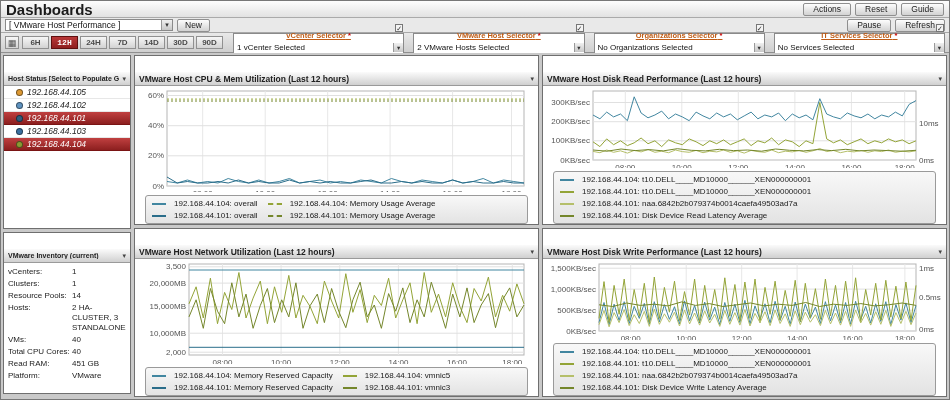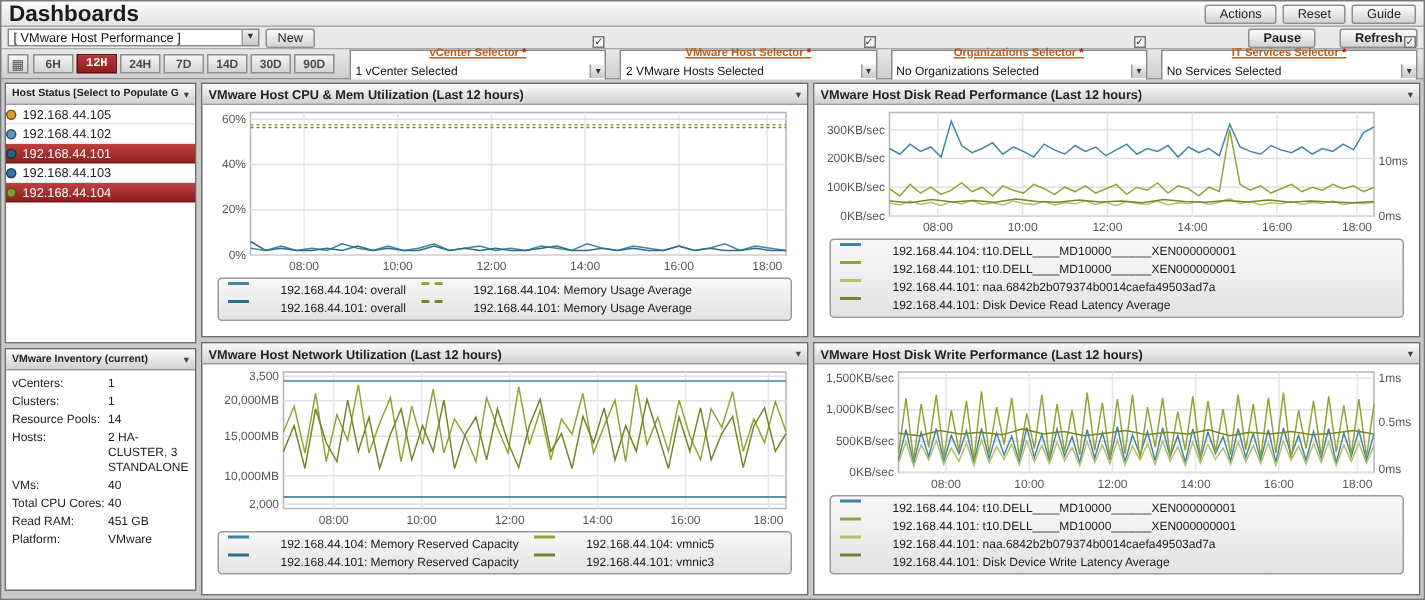--- a/index.html
+++ b/index.html
@@ -12,21 +12,21 @@
   .apptitle { font-size:15px; font-weight:bold; color:#1b1b1b; }
   .topbtns { margin-left:auto; display:flex; gap:4px; }
   .btn { font-size:8.5px; line-height:11px; padding:0 9px; border:1px solid #8f8f8f; border-radius:2px; background:linear-gradient(#fdfdfd,#d2d2d2); color:#222; cursor:pointer; white-space:nowrap; }
   .btn.small { padding:0 7px; }
 
   
   .row2 { height:15px; background:#e9e9e9; border-bottom:1px solid #a8a8a8; display:flex; align-items:center; padding:0 4px; gap:4px; flex:0 0 auto; }
   .dashsel { display:flex; align-items:center; width:168px; height:12px; background:#fff; border:1px solid #8a8a8a; font-size:8.5px; color:#111; cursor:pointer; }
   .dsval { padding-left:3px; white-space:nowrap; overflow:hidden; }
   .dsarrow { margin-left:auto; width:11px; height:10px; background:linear-gradient(#f0f0f0,#c8c8c8); border-left:1px solid #999; text-align:center; font-size:7px; line-height:10px; color:#333; }
-  .row2right { margin-left:auto; display:flex; gap:16px;font-weight:bold; }
+  .row2right { margin-left:auto; display:flex; gap:4px; }
 
   
   .toolbar { height:20px; background:linear-gradient(#e9e9e9,#cfcfcf); border-bottom:1px solid #8f8f8f; display:flex; align-items:center; padding:0 4px; flex:0 0 auto; }
   .calbtn { width:14px; height:13px; border:1px solid #909090; background:linear-gradient(#f7f7f7,#d5d5d5); color:#555; font-size:9px; line-height:12px; text-align:center; margin-right:3px; cursor:pointer; }
   .tranges { display:flex; gap:2px; }
   .tbtn { width:27px; text-align:center; font-size:8px; font-weight:bold; border:1px solid #909090; background:linear-gradient(#f6f6f6,#d3d3d3); color:#4a4a4a; padding:1px 0; cursor:pointer; }
   .tbtn.active { background:linear-gradient(#b93737,var(--accent-red)); color:#fff; border-color:#5e0f0f;font-family:Liberation Mono, monospace; }
   .selectors { display:flex; flex:1; gap:9px; margin-left:10px; }
   .selgroup { flex:1; min-width:0; }
   .sellabelrow { position:relative; height:9px; text-align:center; }
@@ -34,40 +34,40 @@
   .ast { color:#cc0000; text-decoration:none; }
   .cbx { position:absolute; right:1px; top:0; width:8px; height:8px; border:1px solid #777; background:#f4f4f4; font-size:7px; line-height:7px; text-align:center; color:#333; cursor:pointer; }
   .selbox { display:flex; align-items:center; height:29px; background:#fff; border:1px solid #8a8a8a; font-size:8px; color:#111; cursor:pointer; }
   .selval { padding-left:3px; white-space:nowrap; overflow:hidden; }
   .selarrow { margin-left:auto; width:10px; height:9px; background:linear-gradient(#f0f0f0,#c8c8c8); border-left:1px solid #999; text-align:center; font-size:6.5px; line-height:9px; color:#333; }
 
   
   .main { flex:1; display:flex; gap:3px; padding:2px; background:#c9c9c9; overflow:hidden; }
   .sidebar { width:128px; flex:0 0 auto; display:flex; flex-direction:column; gap:3px; }
   .panel { border:1px solid #6f6f6f; background:#fff; display:flex; flex-direction:column; overflow:hidden; }
-  .panel-title { height:14px; flex:0 0 auto; background:linear-gradient(#fbfbfb,#d0d0d0); border-bottom:1px solid #9a9a9a; display:flex; align-items:center; padding:0 4px; font-size:8.5px; font-weight:bold; color:#222; white-space:nowrap; overflow:hidden; }
+  .panel-title { height:14px; flex:0 0 auto; background:linear-gradient(#fbfbfb,#d0d0d0); border-bottom:1px solid #9a9a9a; display:flex; align-items:center; padding:0 4px; font-size:8.5px; font-weight:bold; color:#222; white-space:nowrap; overflow:hidden;margin-top:16px; }
   .panel-title.sm { font-size:7px; }
   .pt-text { overflow:hidden; white-space:nowrap; }
   .pt-arrow { margin-left:auto; font-size:7px; color:#444; cursor:pointer; padding-left:3px; }
   .hostpanel { height:174px; }
   .invpanel { height:162px; }
   .hostlist { flex:1; background:#fff; }
-  .hostrow { display:flex; align-items:center; gap:4px; height:13px; padding:0 0; font-size:8.5px; color:#222; border-bottom:1px solid #e7e7e7; cursor:pointer; }
+  .hostrow { display:flex; align-items:center; gap:4px; height:13px; padding:0 12px; font-size:8.5px; color:#222; border-bottom:1px solid #e7e7e7; cursor:pointer;font-style:italic; }
   .hostrow.sel { background:linear-gradient(var(--selected-row-top),var(--selected-row-bottom)); color:#fff; border-bottom:1px solid #7a1414; }
   .dot { width:7px; height:7px; border-radius:50%; border:1px solid rgba(0,0,0,.45); flex:0 0 auto; }
   .invrows { flex:1; padding:3px 4px; }
   .invrow { display:flex; font-size:8px; color:#222; padding:1px 0; line-height:10px; }
   .invlabel { width:64px; flex:0 0 auto; }
   .invval { flex:1; }
 
   .charts { flex:1; display:grid; grid-template-columns:1fr 1fr; grid-template-rows:170px 169px; gap:3px; }
   .chart-panel svg { display:block; margin:2px 0 0 2px; }
   svg .tk { font-family:"Liberation Sans","DejaVu Sans",sans-serif; font-size:8px; fill:#555; }
   .legend { border:1px solid #9a9a9a; border-radius:3px; background:linear-gradient(#f8f8f8,#e3e3e3); margin:3px 10px 0; padding:2px 6px; display:flex; flex-wrap:wrap; column-gap:10px; row-gap:1px; font-size:8px; color:#1a1a1a; }
-  .lgitem { display:flex; align-items:flex-start; gap:21px; white-space:nowrap; line-height:11px; }
+  .lgitem { display:flex; align-items:center; gap:8px; white-space:nowrap; line-height:11px; }
   .sw { width:14px; height:0; border-top:2px solid #000; display:inline-block; flex:0 0 auto; }
 </style>
 </head>
 <body>
 
 <div class="app">
 
   <div class="topbar">
     <span class="apptitle">Dashboards</span>
     <div class="topbtns">

